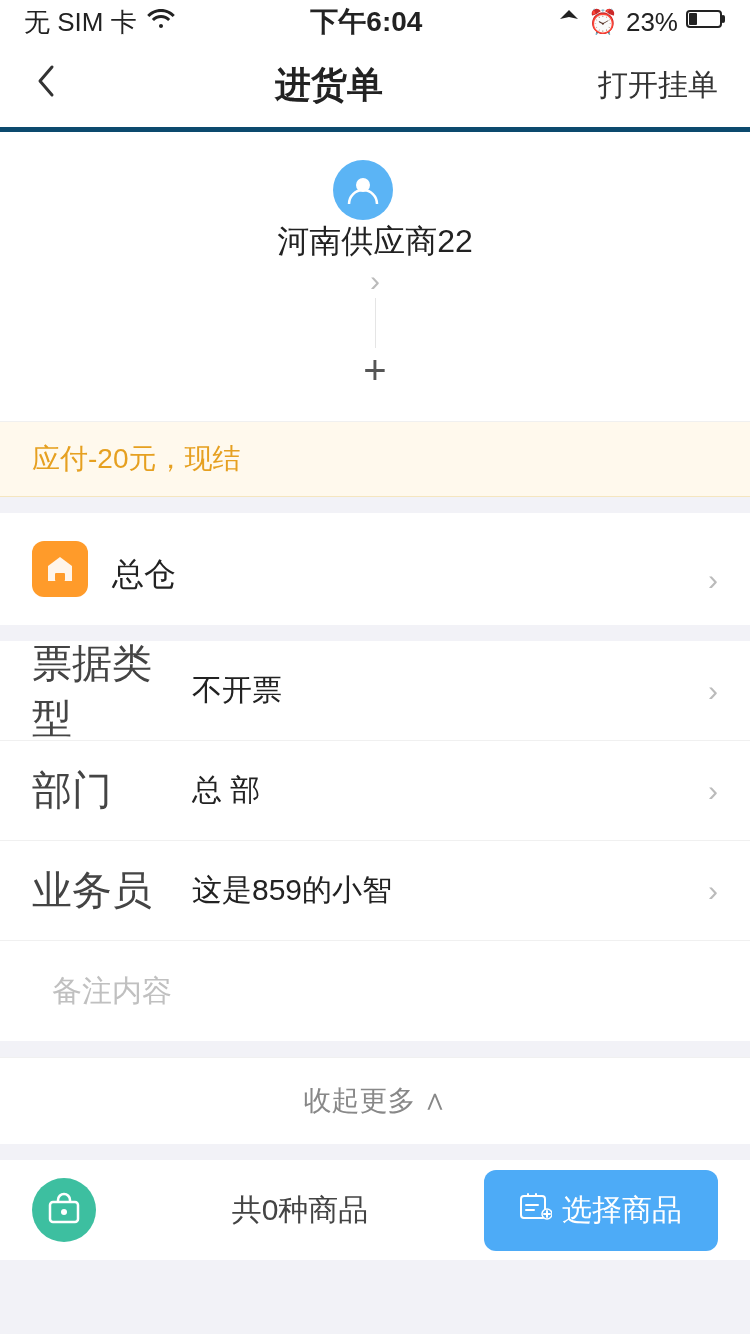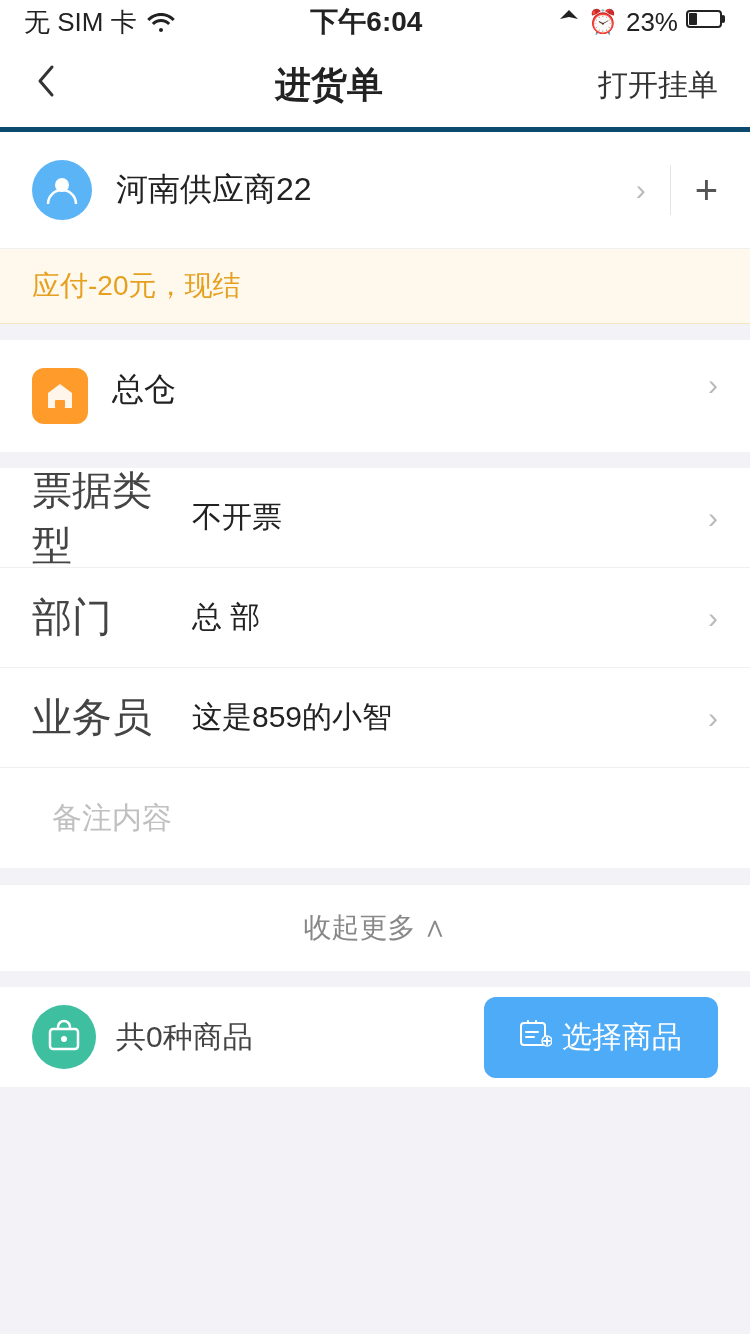--- a/index.html
+++ b/index.html
@@ -19,21 +19,21 @@
       height: 44px;
       background: #fff;
       display: flex;
       align-items: center;
       justify-content: space-between;
       padding: 0 24px;
       font-size: 26px;
       font-weight: 500;
       color: #222;
     }
-    .status-left { display: flex; align-items: flex-end; gap: 10px; }
+    .status-left { display: flex; align-items: flex-start; gap: 10px; }
     .status-right { display: flex; align-items: center; gap: 8px; font-size: 24px; }
 
     
     .nav-bar {
       width: 100%;
       height: 88px;
       background: #fff;
       display: flex;
       align-items: center;
       justify-content: space-between;
@@ -52,20 +52,21 @@
       background: #fff;
       margin-bottom: 16px;
     }
 
     
     .supplier-row {
       display: flex;
       align-items: center;
       padding: 28px 32px;
       border-bottom: 1px solid #f0f0f0;
+      flex-direction: column;
     }
     .supplier-avatar {
       width: 60px;
       height: 60px;
       border-radius: 50%;
       background: #5bb4f5;
       display: flex;
       align-items: center;
       justify-content: center;
       margin-right: 24px;
@@ -91,21 +92,21 @@
       background: #fff9ed;
       padding: 18px 32px;
       font-size: 28px;
       color: #e6a020;
       border-bottom: 1px solid #f5e6c0;
     }
 
     
     .warehouse-row {
       display: flex;
-      align-items: flex-start;
+      align-items: flex-end;
       padding: 28px 32px;
     }
     .warehouse-icon-wrap {
       width: 56px;
       height: 56px;
       border-radius: 12px;
       background: #ff9b2a;
       display: flex;
       align-items: center;
       justify-content: center;
@@ -180,20 +181,21 @@
       display: flex;
       align-items: center;
       justify-content: center;
       margin-right: 20px;
       flex-shrink: 0;
     }
     .product-count-text {
       flex: 1;
       font-size: 30px;
       color: #444;
+      text-align: center;
     }
     .select-btn {
       background: #4dabf7;
       color: #fff;
       font-size: 30px;
       border: none;
       border-radius: 12px;
       padding: 20px 36px;
       display: flex;
       align-items: center;

